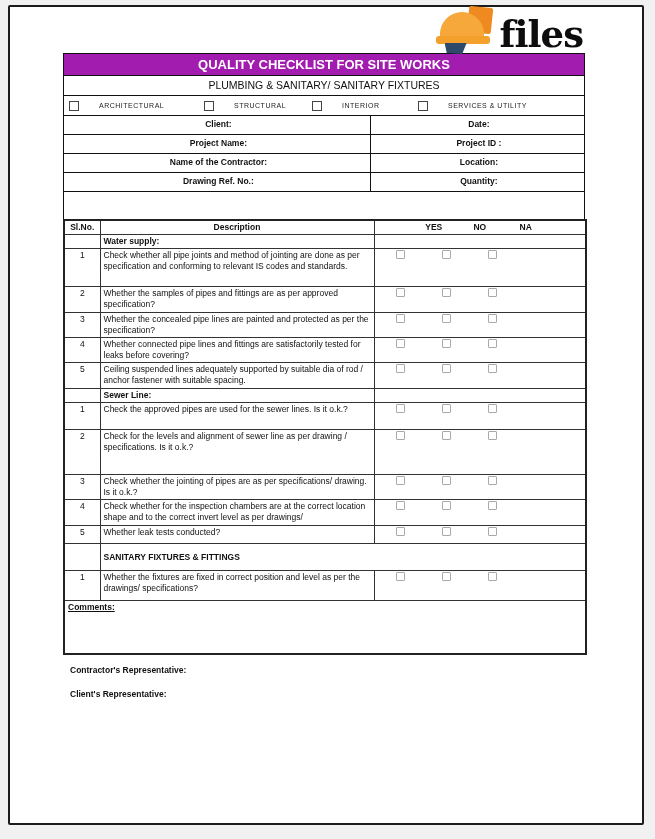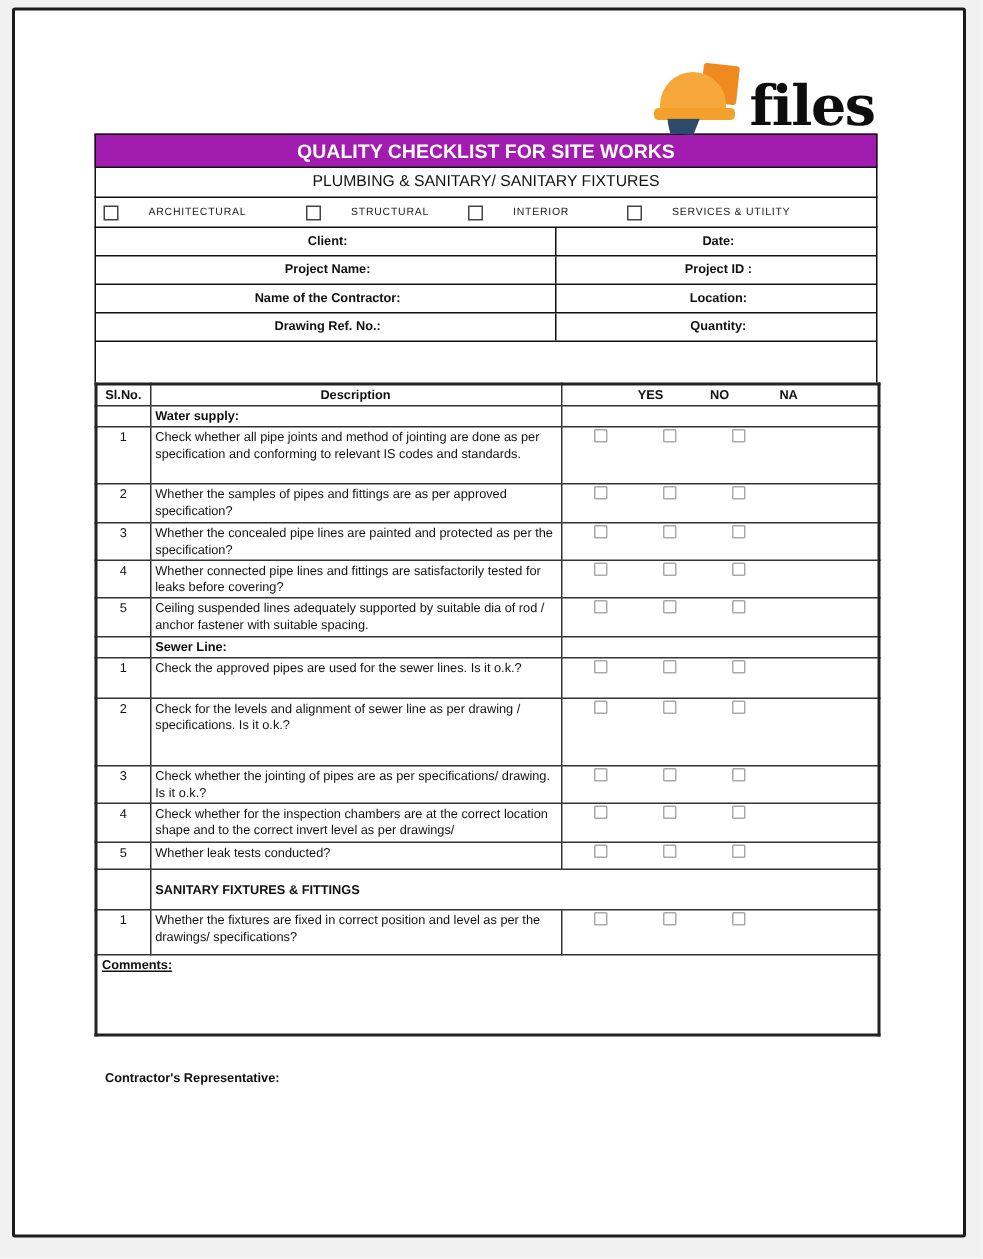--- a/index.html
+++ b/index.html
@@ -7,21 +7,21 @@
     width:655px;height:839px;background:#f1f1f1;position:relative;overflow:hidden;
     font-family:"Liberation Sans",sans-serif;color:#111;
   }
   .page{
     position:absolute;left:8px;top:5px;width:636px;height:820px;background:#ffffff;
     border:2px solid #1c1c1c;border-radius:2px;box-sizing:border-box;
   }
   .content{position:absolute;left:53px;top:0;width:522px;}
 
   
-  .logo-row{display:flex;justify-content:flex-end;align-items:flex-end;height:44px;margin-top:36px;margin-bottom:2px;padding-right:2px;}
+  .logo-row{display:flex;justify-content:flex-end;align-items:flex-end;height:44px;margin-bottom:2px;padding-right:2px;}
   .hat{position:relative;width:60px;height:44px;margin-right:4px;}
   .hat .dome{position:absolute;left:4px;top:5px;width:44px;height:27px;border-radius:22px 22px 3px 3px;background:#f6a83b;}
   .hat .dark{position:absolute;right:4px;top:0px;width:24px;height:26px;background:#ee8a1f;transform:rotate(6deg);border-radius:2px;}
   .hat .brim{position:absolute;left:0;top:29px;width:54px;height:8px;background:#f4a02c;border-radius:3px;}
   .hat .nib{position:absolute;left:9px;top:36px;width:22px;height:11px;background:#2e4a6b;clip-path:polygon(0 0,100% 0,80% 100%,10% 90%);}
   .logo-text{font-family:"DejaVu Serif",serif;font-weight:700;font-size:37px;line-height:0.9;color:#0d0d0d;letter-spacing:-1px;}
 
   
   .title-bar{background:#a21caf;color:#fff;text-align:center;font-weight:700;font-size:13px;height:21px;line-height:21px;border:1px solid #111;}
   .subtitle-bar{text-align:center;font-weight:400;font-size:10.5px;height:19px;line-height:19px;border:1px solid #111;border-top:none;}
@@ -52,21 +52,21 @@
   tr.hrow td.checks{padding-top:1px;}
   td.sec{font-weight:700;}
   td.nbb{border-bottom:none;}
   td.nbt{border-top:none;}
   td.vcent{padding-top:9px;}
   td.comments-cell{height:54px;}
   .comments-label{font-weight:700;text-decoration:underline;font-size:8.5px;}
 
   
   .sig{font-weight:700;font-size:8.5px;margin-left:7px;}
-  .sig.first{margin-top:22px;}
+  .sig.first{margin-top:10px;}
   .sig.second{margin-top:14px;}
 </style>
 </head>
 <body>
 
 <div class="page">
   <div class="content">
 
     <div class="logo-row">
       <span class="hat">
@@ -266,15 +266,16 @@
       </tr>
       <tr style="height:54px">
         <td colspan="3" class="comments-cell">
           <span class="comments-label">Comments:</span>
         </td>
       </tr>
     </tbody>
       </table>
 
     <div class="sig first">Contractor's Representative:</div>
+    <div class="sig second">Client's Representative:</div>
 
   </div>
 </div>
 
 </body></html>

